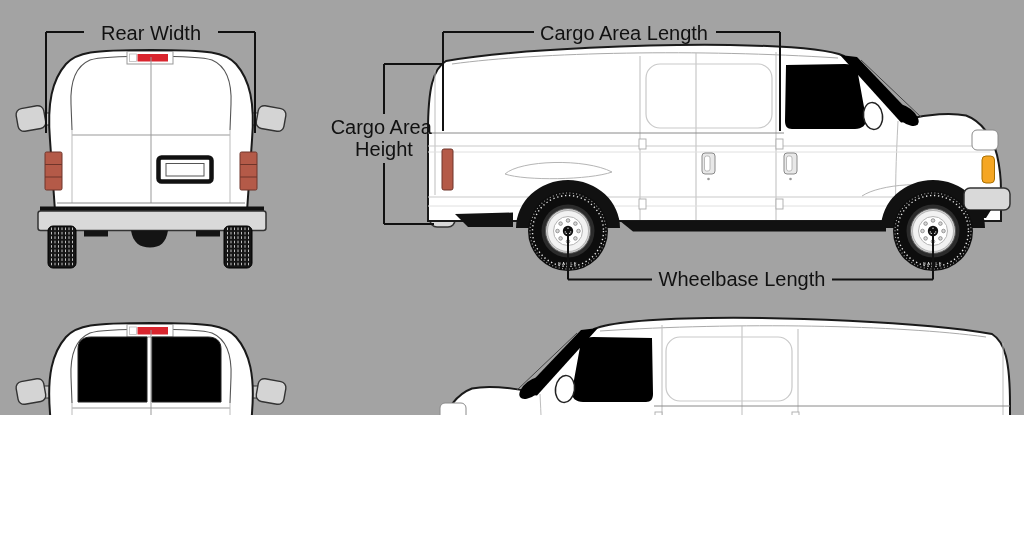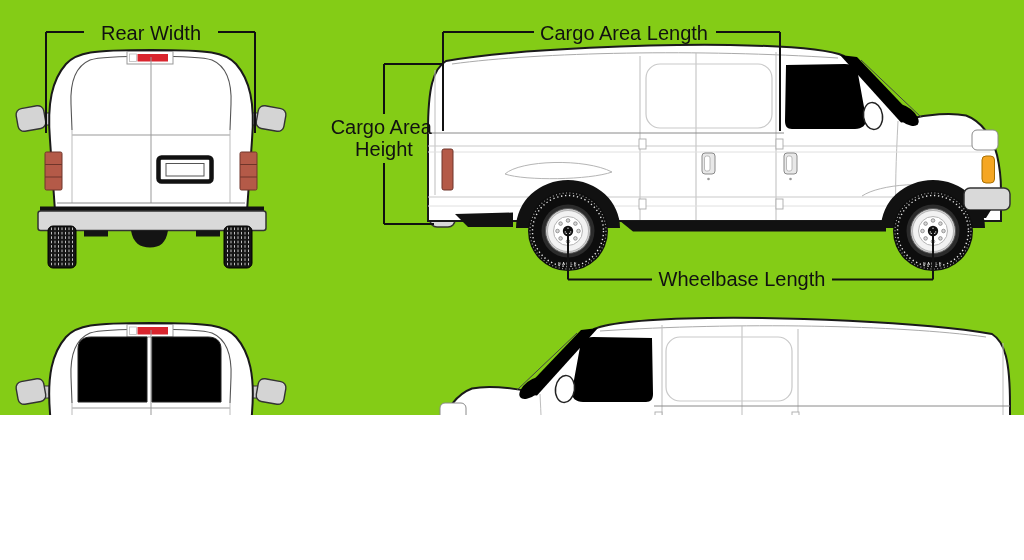--- a/index.html
+++ b/index.html
@@ -1,16 +1,16 @@
 <!DOCTYPE html>
 <html><head>
 <meta charset="utf-8">
 <style>
   html,body{margin:0;padding:0;background:#ffffff;}
-  .canvas{position:relative;width:1024px;height:415px;background:#84cc16;overflow:hidden;
+  .canvas{position:relative;width:1024px;height:415px;background:#a3a3a3;overflow:hidden;
           font-family:"Liberation Sans", sans-serif;}
   svg{display:block;}
   .dim-text{font-family:"Liberation Sans", sans-serif;font-size:20px;fill:#111;}
   .tire-brand{font-family:"Liberation Sans", sans-serif;fill:#ffffff;letter-spacing:1.2px;}
 </style>
 </head>
 <body>
 
 <div class="canvas">
 <svg width="1024" height="560" viewBox="0 0 1024 560" xmlns="http://www.w3.org/2000/svg">

